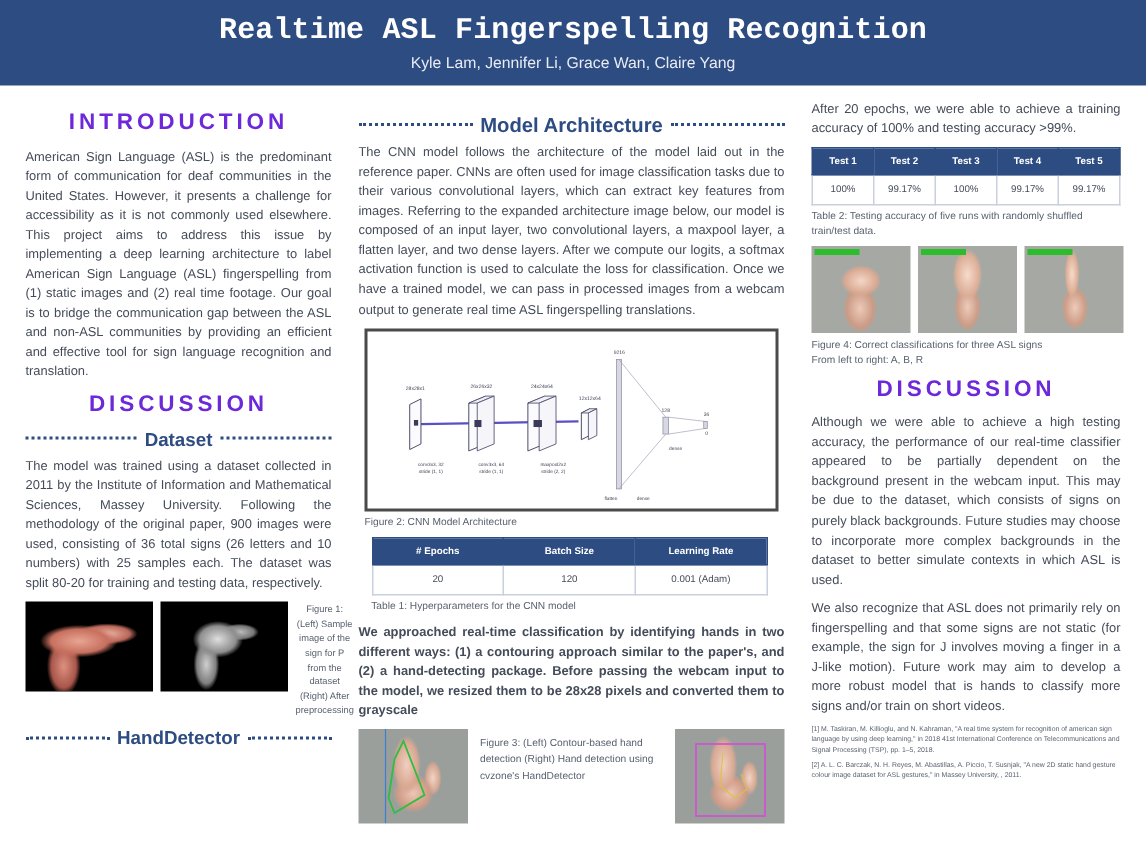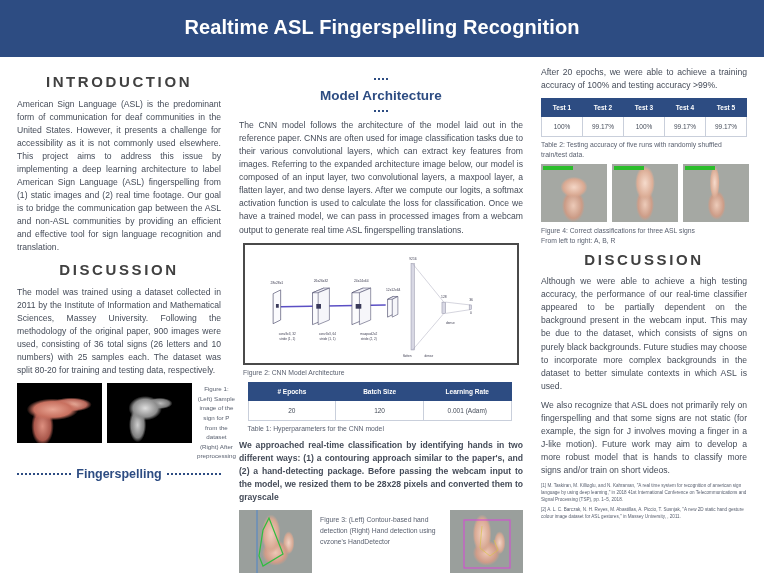--- a/index.html
+++ b/index.html
@@ -26,20 +26,21 @@
     justify-content: center;
     box-sizing: border-box;
   }
   .poster-title {
     color: #ffffff;
     font-size: 20px;
     font-weight: bold;
     letter-spacing: 0.1px;
     line-height: 1.1;
     margin: 0 0 4px 0;
+    font-family: Liberation Mono, monospace;
   }
   .poster-authors {
     color: #e8ecf3;
     font-size: 10.5px;
     font-weight: normal;
     margin: 0;
   }
 
   
   .columns {
@@ -51,21 +52,21 @@
   }
   .col {
     box-sizing: border-box;
   }
   .col-left   { width: 222px; padding: 0 10px 0 8px; }
   .col-mid    { width: 300px; padding: 0 8px; }
   .col-right  { width: 224px; padding: 0 8px 0 10px; }
 
   
   h2.section-title {
-    color: #404040;
+    color: #6d28d9;
     font-size: 15px;
     font-weight: bold;
     letter-spacing: 2.6px;
     text-align: center;
     margin: 8px 0 7px 0;
     line-height: 1.1;
   }
   .sub-head {
     display: flex;
     align-items: center;
@@ -265,53 +266,59 @@
     color: #5a6170;
     text-align: left;
     margin: 0 0 3px 0;
   }
 </style>
 </head>
 <body>
 
 <div class="poster-header">
   <div class="poster-title">Realtime ASL Fingerspelling Recognition</div>
+  <div class="poster-authors">Kyle Lam, Jennifer Li, Grace Wan, Claire Yang</div>
 </div>
 
 <div class="columns">
 
   <div class="col col-left">
 
     <h2 class="section-title">INTRODUCTION</h2>
     <p class="body">American Sign Language (ASL) is the predominant form of communication for deaf communities in the United States. However, it presents a challenge for accessibility as it is not commonly used elsewhere. This project aims to address this issue by implementing a deep learning architecture to label American Sign Language (ASL) fingerspelling from (1) static images and (2) real time footage. Our goal is to bridge the communication gap between the ASL and non-ASL communities by providing an efficient and effective tool for sign language recognition and translation.</p>
 
     <h2 class="section-title">DISCUSSION</h2>
 
+    <div class="sub-head">
+      <span class="dots"></span>
+      <span class="sub-label">Dataset</span>
+      <span class="dots"></span>
+    </div>
     <p class="body">The model was trained using a dataset collected in 2011 by the Institute of Information and Mathematical Sciences, Massey University. Following the methodology of the original paper, 900 images were used, consisting of 36 total signs (26 letters and 10 numbers) with 25 samples each. The dataset was split 80-20 for training and testing data, respectively.</p>
 
     <div class="fig1-row">
       <div class="fig1-img">
         <div class="hand-color"></div>
       </div>
       <div class="fig1-img">
         <div class="hand-gray"></div>
       </div>
       <div class="fig1-caption">Figure 1: (Left) Sample image of the sign for P from the dataset (Right) After preprocessing</div>
     </div>
 
     <div class="sub-head">
       <span class="dots"></span>
-      <span class="sub-label">Fingerspelling</span>
+      <span class="sub-label">HandDetector</span>
       <span class="dots"></span>
     </div>
   </div>
 
   <div class="col col-mid">
 
-    <div class="sub-head" style="margin-top:10px;flex-direction:column;">
+    <div class="sub-head" style="margin-top:10px;">
       <span class="dots"></span>
       <span class="sub-label" style="font-size:13.5px;">Model Architecture</span>
       <span class="dots"></span>
     </div>
     <p class="body">The CNN model follows the architecture of the model laid out in the reference paper. CNNs are often used for image classification tasks due to their various convolutional layers, which can extract key features from images. Referring to the expanded architecture image below, our model is composed of an input layer, two convolutional layers, a maxpool layer, a flatten layer, and two dense layers. After we compute our logits, a softmax activation function is used to calculate the loss for classification. Once we have a trained model, we can pass in processed images from a webcam output to generate real time ASL fingerspelling translations.</p>
 
     <div class="arch-box">
       <svg class="arch-svg" viewBox="0 0 290 118" preserveAspectRatio="xMidYMid meet">
 
         <line x1="38" y1="62" x2="150" y2="60" stroke="#5b4fc4" stroke-width="1.6"></line>

